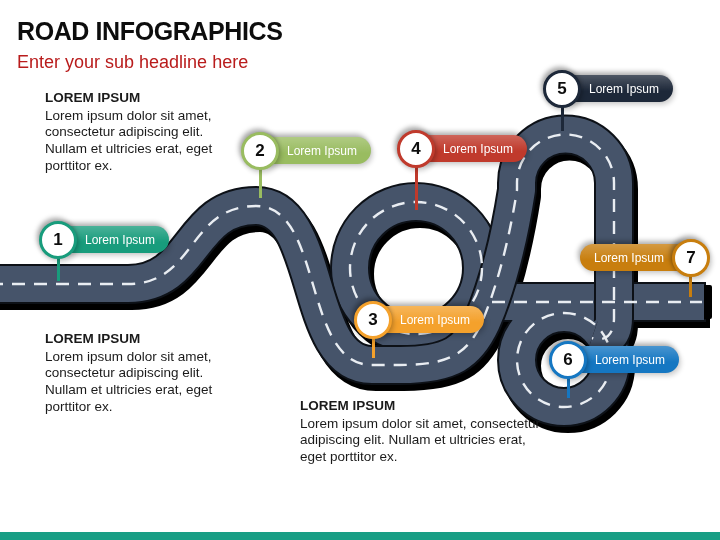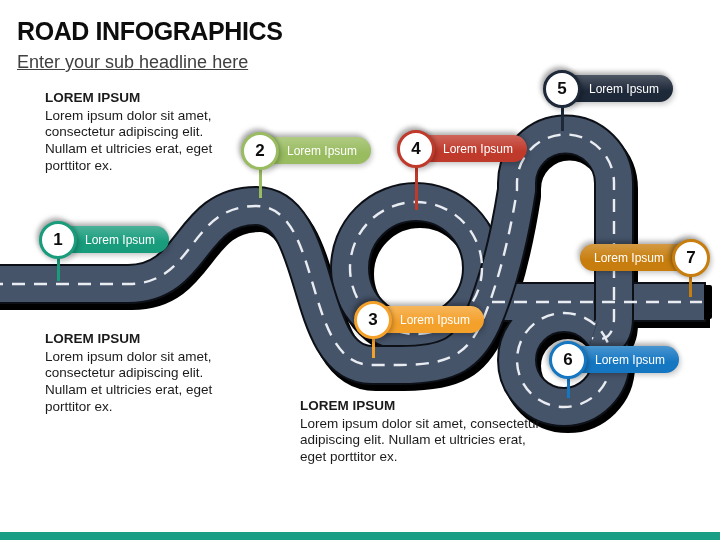--- a/index.html
+++ b/index.html
@@ -3,21 +3,21 @@
 <meta charset="utf-8">
 <style>
   html,body{margin:0;padding:0;background:#ffffff;}
   #slide{
     position:relative;width:720px;height:540px;overflow:hidden;background:#ffffff;
     font-family:"Liberation Sans",sans-serif;
   }
   
   .hdr{position:absolute;left:17px;top:16px;}
   .title{font-size:25px;font-weight:700;color:#0d0d0d;letter-spacing:-0.4px;line-height:1.2;}
-  .subtitle{font-size:18px;color:#404040;margin-top:6px;line-height:1.2;text-decoration:underline;}
+  .subtitle{font-size:18px;color:#b91c1c;margin-top:6px;line-height:1.2;}
   
   .tblock{position:absolute;color:#1b1b1b;font-size:13.5px;line-height:1.24;}
   .tblock .bh{font-weight:700;margin-bottom:1px;}
   .tb-a{left:45px;top:90px;width:200px;}
   .tb-b{left:45px;top:331px;width:200px;}
   .tb-c{left:300px;top:398px;width:248px;}
   
   #roadsvg{position:absolute;left:0;top:0;}
   
   .marker{position:absolute;height:27px;}

